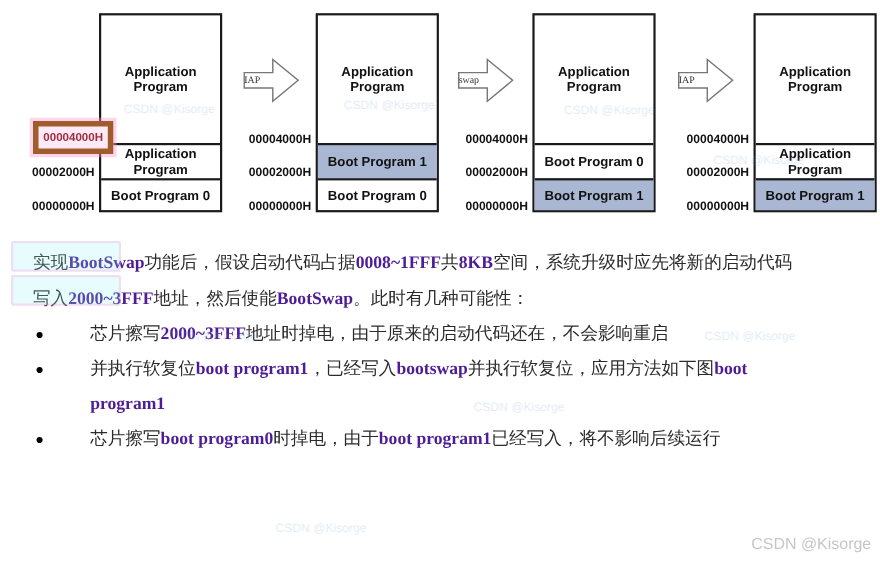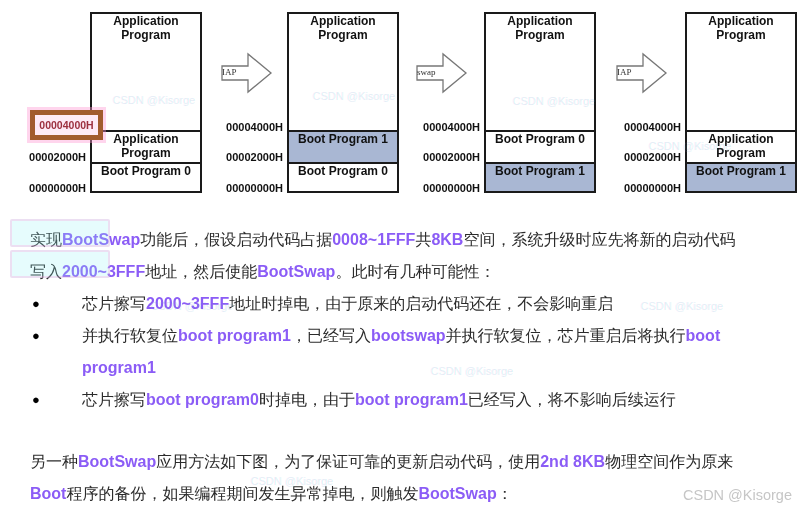--- a/index.html
+++ b/index.html
@@ -3,21 +3,21 @@
 <meta charset="utf-8">
 <style>
   html,body{margin:0;padding:0;background:#fff;}
   .page{position:relative;width:800px;height:513px;background:#fff;overflow:hidden;
         font-family:"Liberation Sans",sans-serif;color:#2b2b2b;}
 
   
   .membox{position:absolute;top:12px;width:112px;height:181px;border:2px solid #1a1a1a;
           box-sizing:border-box;background:#fff;}
   .sec{position:absolute;left:0;right:0;display:flex;flex-direction:column;align-items:center;
-       text-align:center;font-weight:bold;font-size:12px;line-height:14px;
+       justify-content:center;text-align:center;font-weight:bold;font-size:12px;line-height:14px;
        color:#111;box-sizing:border-box;}
   .sec.top{top:0;height:116px;}
   .sec.mid{top:116px;height:32px;border-top:2px solid #1a1a1a;}
   .sec.bot{top:148px;height:29px;border-top:2px solid #1a1a1a;}
   .blue{background:#a9b7d3;}
 
   .addr{position:absolute;width:62px;text-align:right;font-weight:bold;font-size:11px;
         color:#111;white-space:nowrap;}
 
   .annotation{position:absolute;left:30px;top:110px;width:73px;height:30px;border:5px solid #a15c2e;
@@ -25,21 +25,21 @@
               font-weight:bold;font-size:10.5px;color:#9c2f3f;z-index:5;
               box-shadow:0 0 0 3px rgba(255,150,210,0.40);}
 
   .arrow{position:absolute;top:51px;width:52px;height:44px;}
   .arrow-label{position:absolute;width:26px;top:67px;text-align:left;font-size:9px;color:#333;
                font-family:"Liberation Serif",serif;z-index:3;}
 
   
   .bodytext{position:absolute;left:30px;top:224px;width:748px;font-size:16px;line-height:32px;}
   .bodytext p{margin:0;}
-  .lat{font-weight:bold;color:#8b5cf6;}
+  .lat{font-weight:bold;color:#4c1d95;font-family:Liberation Serif, serif;}
   .bullets{margin:0;padding:0;list-style:none;}
   .bullets li{position:relative;padding-left:52px;}
   .dot{position:absolute;left:2px;top:0;font-size:13px;color:#000;}
   .para2{margin-top:30px !important;}
 
   
   .csdn{position:absolute;left:683px;top:487px;font-size:14.5px;color:#c6c6c6;z-index:6;}
   .ghost{position:absolute;font-size:11px;color:rgba(255,120,190,0.13);
          text-shadow:1px 0 rgba(0,215,230,0.13);white-space:nowrap;z-index:1;}
   .ghostbox{position:absolute;background:rgba(140,240,248,0.22);
@@ -138,32 +138,28 @@
       <span><span>实现</span><span class="lat">BootSwap</span><span>功能后，假设启动代码占据</span><span class="lat">0008~1FFF</span><span>共</span><span class="lat">8KB</span><span>空间，系统升级时应先将新的启动代码</span></span><br>
       <span><span>写入</span><span class="lat">2000~3FFF</span><span>地址，然后使能</span><span class="lat">BootSwap</span><span>。此时有几种可能性：</span></span>
     </p>
     <ul class="bullets">
       <li>
         <span class="dot">●</span>
         <span><span>芯片擦写</span><span class="lat">2000~3FFF</span><span>地址时掉电，由于原来的启动代码还在，不会影响重启</span></span>
       </li>
       <li>
         <span class="dot">●</span>
-        <span><span>并执行软复位</span><span class="lat">boot program1</span><span>，已经写入</span><span class="lat">bootswap</span><span>并执行软复位，芯片重启后将执行</span><span class="lat">boot</span></span><br>
+        <span><span>并执行软复位</span><span class="lat">boot program1</span><span>，已经写入</span><span class="lat">bootswap</span><span>并执行软复位，应用方法如下图</span><span class="lat">boot</span></span><br>
         <span><span class="lat">program1</span></span>
       </li>
       <li>
         <span class="dot">●</span>
         <span><span>芯片擦写</span><span class="lat">boot program0</span><span>时掉电，由于</span><span class="lat">boot program1</span><span>已经写入，将不影响后续运行</span></span>
       </li>
     </ul>
-    <p class="para2">
-      <span><span>另一种</span><span class="lat">BootSwap</span><span>应用方法如下图，为了保证可靠的更新启动代码，使用</span><span class="lat">2nd 8KB</span><span>物理空间作为原来</span></span><br>
-      <span><span class="lat">Boot</span><span>程序的备份，如果编程期间发生异常掉电，则触发</span><span class="lat">BootSwap</span><span>：</span></span>
-    </p>
   </div>
 
   <div class="ghostbox" style="left:10px;top:219px;width:96px;height:24px"></div>
   <div class="ghostbox" style="left:10px;top:250px;width:96px;height:24px"></div>
 
   <div class="ghost" style="left:112px;top:94px">CSDN @Kisorge</div>
   <div class="ghost" style="left:312px;top:90px">CSDN @Kisorge</div>
   <div class="ghost" style="left:512px;top:95px">CSDN @Kisorge</div>
   <div class="ghost" style="left:648px;top:140px">CSDN @Kisorge</div>
   <div class="ghost" style="left:150px;top:300px">CSDN @Kisorge</div>

